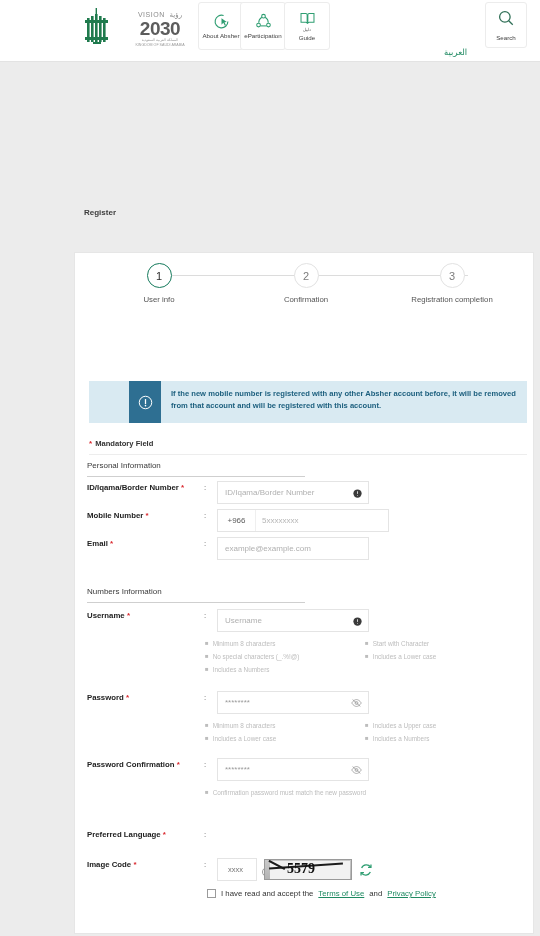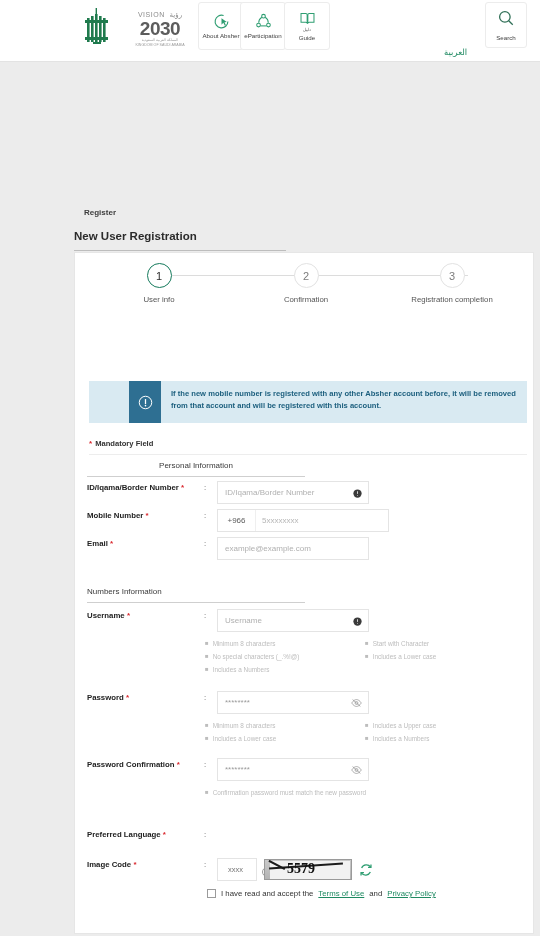--- a/index.html
+++ b/index.html
@@ -149,21 +149,21 @@
   }
   .star{ color:#d9262c; font-size:8px; }
 
   
   .section-hd{
     position:absolute; left:12px;
     width:218px; padding-bottom:6px;
     border-bottom:1px solid #cfcfcf;
     font-size:8px; color:#3a3a3a;
   }
-  #sec-personal{ top:208px;text-align:center; }
+  #sec-personal{ top:208px; }
   #sec-account{ top:334px; }
 
   
   .frow{ position:absolute; left:12px; width:440px; }
   .flabel{
     position:absolute; left:0; top:2px;
     font-size:7.8px; color:#222; font-weight:bold; white-space:nowrap;
   }
   .fcolon{ position:absolute; left:117px; top:2px; font-size:7.8px; color:#555; }
   .fctrl{ position:absolute; left:130px; top:0; }
@@ -345,21 +345,20 @@
     </span>
     <span class="lbl">Search</span>
   </div>
 
   <div class="lang-link">العربية</div>
 </div>
 
 <div class="page">
 
   <div class="breadcrumb">Register</div>
-  <div class="page-title">New User Registration</div>
 
   <div class="card">
 
     <div class="stepper">
       <div class="step-line" id="line-1"></div>
       <div class="step-line" id="line-2"></div>
 
       <div class="step active" id="step-1">
         <div class="step-circle">1</div>
         <div class="step-label">User info</div>

